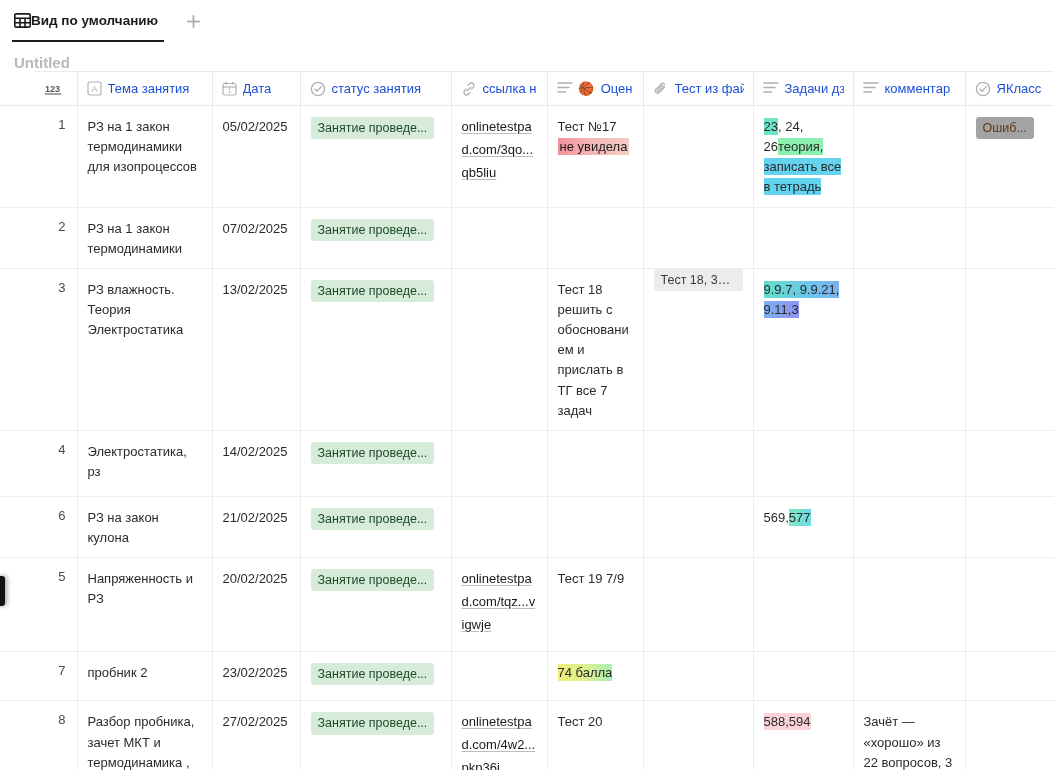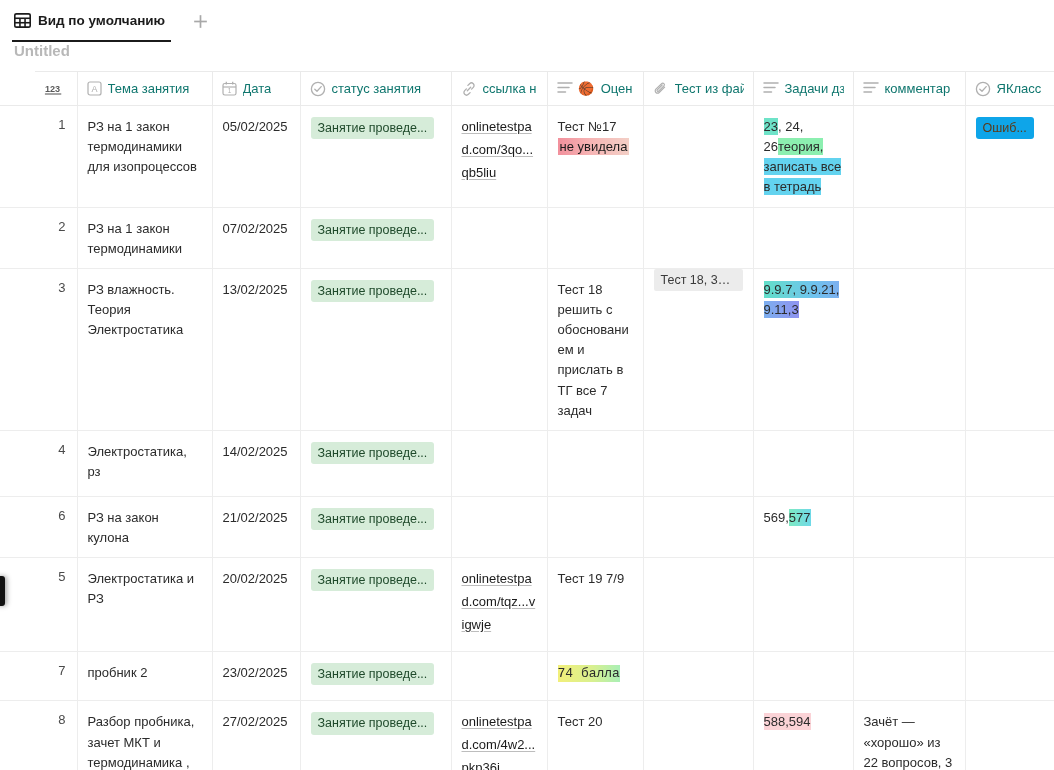--- a/index.html
+++ b/index.html
@@ -14,41 +14,41 @@
 
   
   .tabbar {
     height: 42px;
     display: flex;
     align-items: center;
     padding: 0 12px;
     background: #ffffff;
   }
   .tab {
-    display: flex; align-items: center; gap: 7px;
+    display: flex; align-items: center; 
     height: 41px;
     padding: 0 6px 0 2px;
     font-size: 13.5px;
     font-weight: bold;
     color: #1b1b1b;
     border-bottom: 2.5px solid #1b1b1b;
     cursor: pointer;
   }
   .tab .gicon { display:flex; align-items:center; }
   .addtab {
     width: 30px; height: 30px;
     margin-left: 14px;
     display:flex; align-items:center; justify-content:center;
     color:#9b9b9b; cursor:pointer;
   }
 
   
   .titlebar {
     height: 29px;
-    display:flex; align-items:flex-start;
+    display:flex; align-items:flex-end;
     padding: 0 14px;
     font-size: 15px;
     font-weight: bold;
     color: #b8b8b8;
   }
 
   
   .grid { position:relative; width:1054px; }
   table.gtable {
     border-collapse: collapse;
@@ -72,21 +72,21 @@
     white-space: nowrap;
     overflow: hidden;
   }
   thead th.gutter { border-right: none; border-top:none; border-bottom:1px solid #eaeaea; }
   .hcell {
     display:flex; align-items:flex-start; gap:6px;
     padding: 0 9px;
     overflow:hidden;
     white-space:nowrap;
   }
-  .hcell .hlabel { overflow:hidden; text-overflow:clip; color:#0f766e; }
+  .hcell .hlabel { overflow:hidden; text-overflow:clip; color:#1d4ed8; }
   .hicon { flex: 0 0 auto; display:flex; align-items:center; color:#b0b0b0; }
 
   tbody td {
     border-bottom: 1px solid #ededed;
     border-right: 1px solid #ededed;
     vertical-align: top;
     background: #fff;
   }
   tbody td.gutter { border-right:none; border-bottom:1px solid #ededed; background:#fff; }
   tbody td.numcol {
@@ -105,42 +105,42 @@
     color:#1f4a2b;
     border-radius: 3px;
     padding: 2px 7px;
     font-size: 12.5px;
     line-height:1.45;
     max-width: 100%;
     overflow:hidden;
     white-space:nowrap;
     text-overflow: ellipsis;
   }
-  .pill.orange { background:#0ea5e9; color:#5b3a18; }
+  .pill.orange { background:#a3a3a3; color:#5b3a18; }
   .pill.grey  { background:#ececec; color:#3a3a3a; border-radius:2px; white-space:nowrap; }
 
   .link {
     color:#1b1b1b;
     text-decoration: underline;
     text-decoration-color:#bdbdbd;
     text-underline-offset: 2px;
     word-break: break-all;
     cursor:pointer;
     line-height:1.75;
   }
 
   
   .hl { border-radius:0; padding: 1px 0; }
   .hl-pinkgrad { background: linear-gradient(90deg,#f2909c 0%, #f6b4b4 45%, #f3cfc6 100%); color:#1b1b1b; padding:1px 2px; }
   .hl-teal  { background:#6ee3c8; }
   .hl-green { background:#8cefb0; }
   .hl-cyan  { background:#63d3ef; }
   .hl-bluegrad { background: linear-gradient(90deg,#63dfc9 0%, #6fc3ee 45%, #8f93f0 100%); }
   .hl-tealsm { background: linear-gradient(90deg,#7ee9c2 0%,#6fd9e8 100%); }
-  .hl-yellowgreen { background: linear-gradient(90deg,#f2ef7a 0%, #d9f08f 55%, #a9efb6 100%); font-family: Liberation Mono, monospace; }
+  .hl-yellowgreen { background: linear-gradient(90deg,#f2ef7a 0%, #d9f08f 55%, #a9efb6 100%); }
   .hl-pink { background:#fbd3d7;margin-top:40px; }
 
   
   .edge-cursor {
     position:absolute;
     left: -6px;
     top: 505px;
     width: 11px;
     height: 30px;
     background: #111;
@@ -469,21 +469,21 @@
               <div class="cell"></div>
             </td>
             <td>
               <div class="cell"></div>
             </td>
           </tr>
           <tr style="height: 94px;">
             <td class="gutter"></td>
             <td class="numcol">5</td>
             <td>
-              <div class="cell">Электростатика и РЗ</div>
+              <div class="cell">Напряженность и РЗ</div>
             </td>
             <td>
               <div class="cell">20/02/2025</div>
             </td>
             <td>
               <div class="cell"><span class="pill">Занятие проведе...</span></div>
             </td>
             <td>
               <div class="cell pad-link"><span class="link">onlinetestpa<br>d.com/tqz...v<br>igwje</span></div>
             </td>

